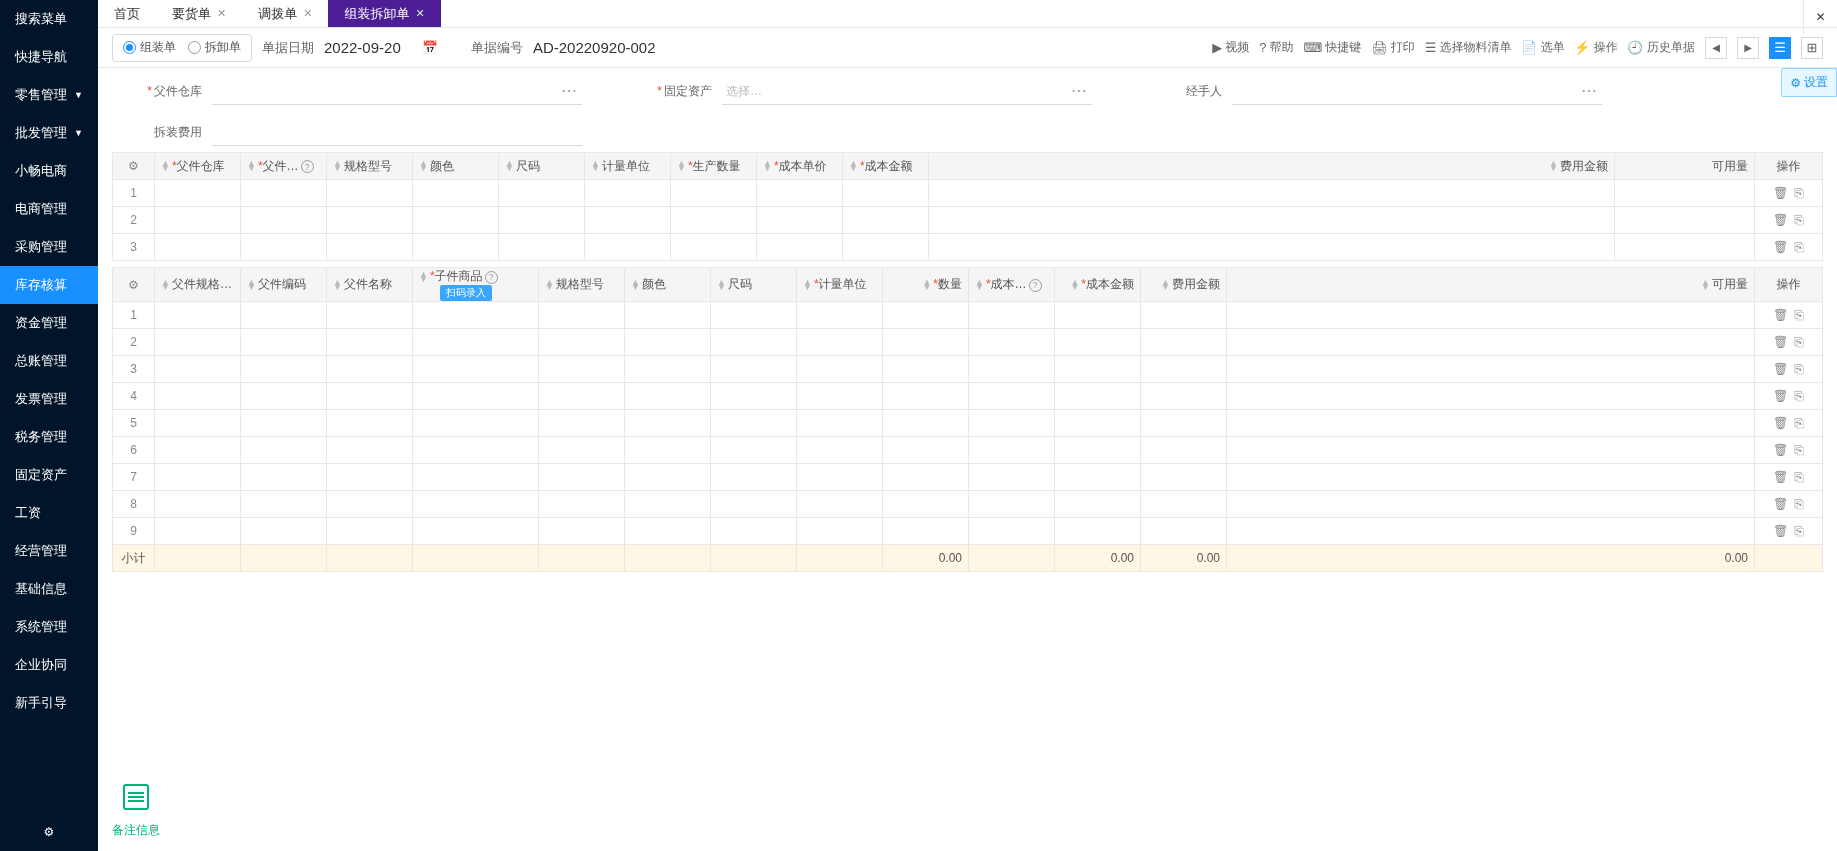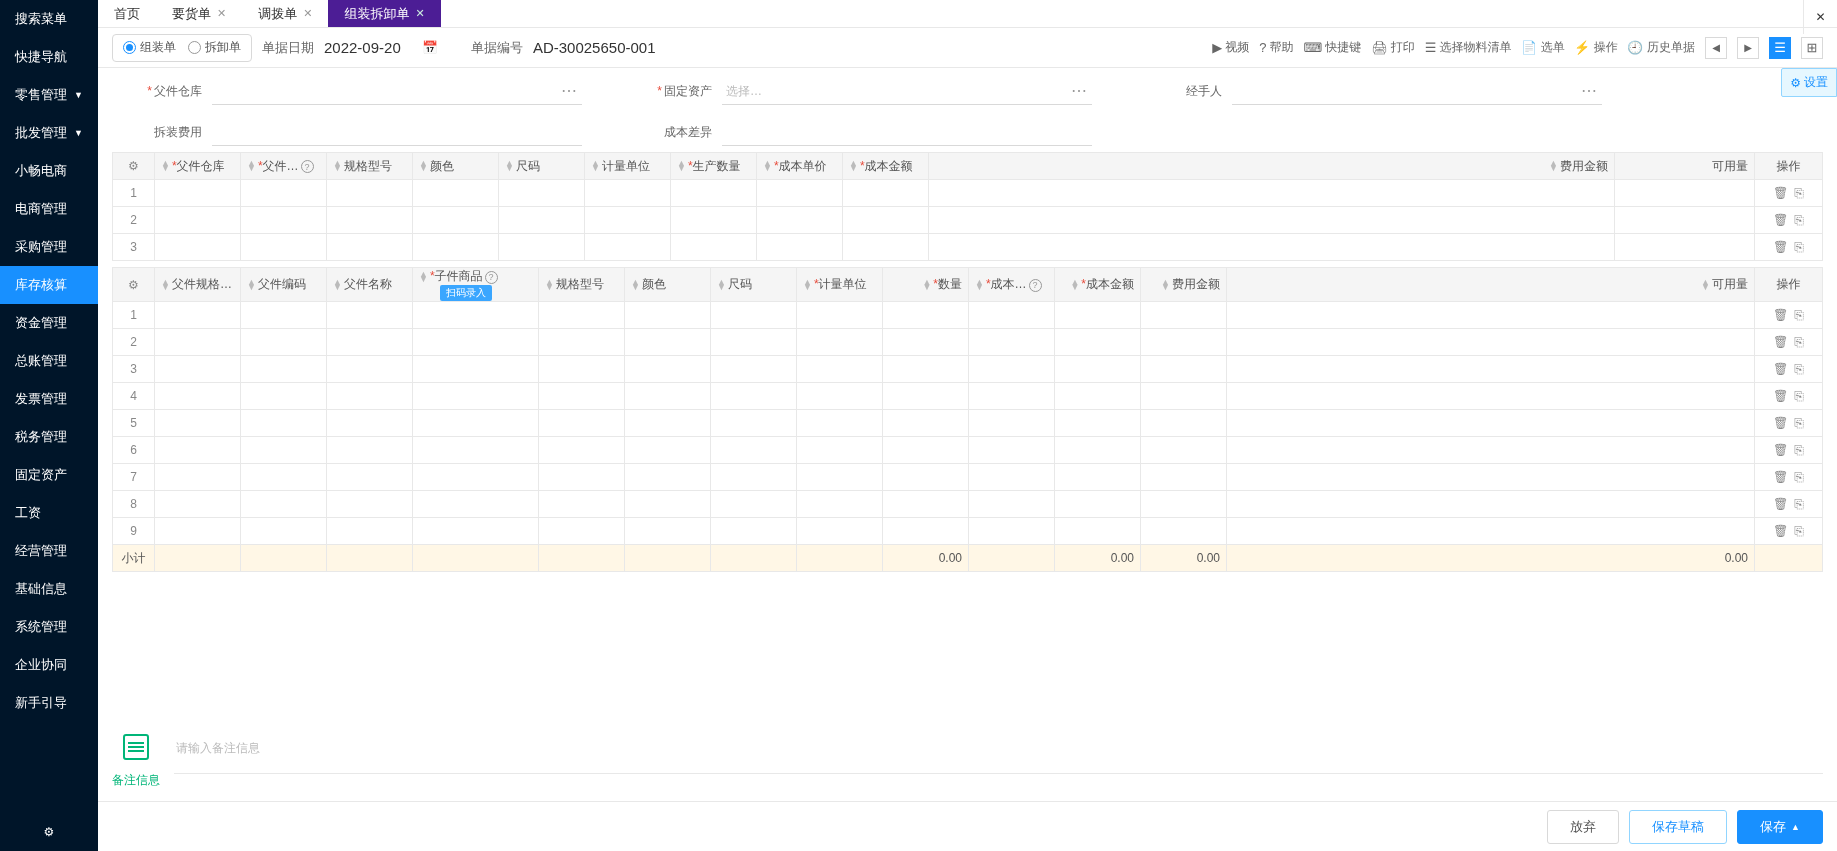--- a/index.html
+++ b/index.html
@@ -169,21 +169,21 @@
       <label class="radio-opt">
           <span class="radio-circle"></span>
           <span>拆卸单</span>
         </label>
     </div>
     <span class="tb-label">单据日期</span>
     <span class="tb-val" style="font-size:15px">2022-09-20</span>
     <span class="tb-date-ico">📅</span>
     <span style="width:12px"></span>
     <span class="tb-label">单据编号</span>
-    <span class="tb-val" style="font-size:15px">AD-30025650-001</span>
+    <span class="tb-val" style="font-size:15px">AD-20220920-002</span>
     <div class="tb-spacer"></div>
     <span class="tb-link">
         <span class="ico">▶</span>
         <span>视频</span>
       </span>
     <span class="tb-link">
         <span class="ico">?</span>
         <span>帮助</span>
       </span>
     <span class="tb-link">
@@ -234,24 +234,20 @@
       </div>
       <div class="form-field">
         <span class="fl"><span>经手人</span></span>
         <input class="finput" style="">
         <span class="fmore">⋯</span>
       </div>
     </div>
     <div class="form-row">
       <div class="form-field">
         <span class="fl"><span>拆装费用</span></span>
-        <input class="finput" style="">
-      </div>
-      <div class="form-field">
-        <span class="fl"><span>成本差异</span></span>
         <input class="finput" style="">
       </div>
     </div>
   </div>
 
   <div class="tables">
     <table class="tbl">
       <colgroup>
           <col style="width:42px">
           <col style="width:86px">
@@ -618,24 +614,15 @@
 
   <div class="notes">
     <div class="notes-badge">
       <div class="notes-ico">
           <span></span>
           <span></span>
           <span></span>
         </div>
       <span>备注信息</span>
     </div>
-    <textarea class="notes-ta" placeholder="请输入备注信息" style=""></textarea>
   </div>
 
-  <div class="footer">
-    <button class="btn">放弃</button>
-    <button class="btn draft">保存草稿</button>
-    <button class="btn primary">
-        <span>保存</span>
-        <span class="caret">▲</span>
-      </button>
-  </div>
 </div>
 
 </body></html>

